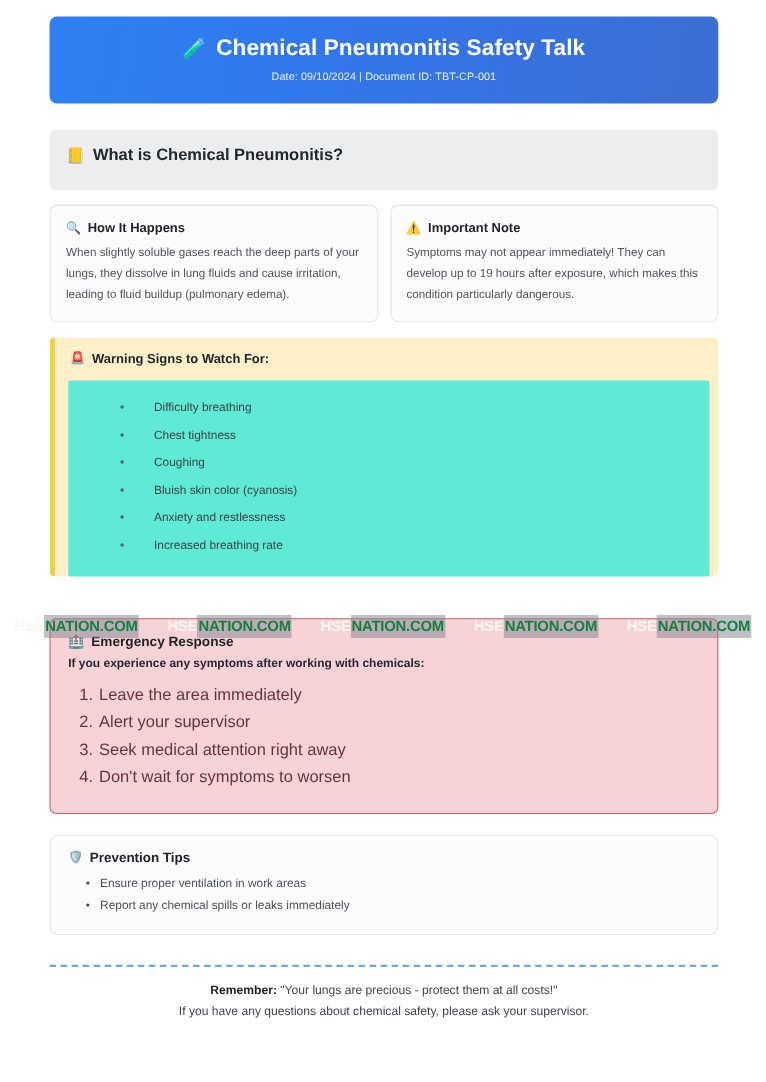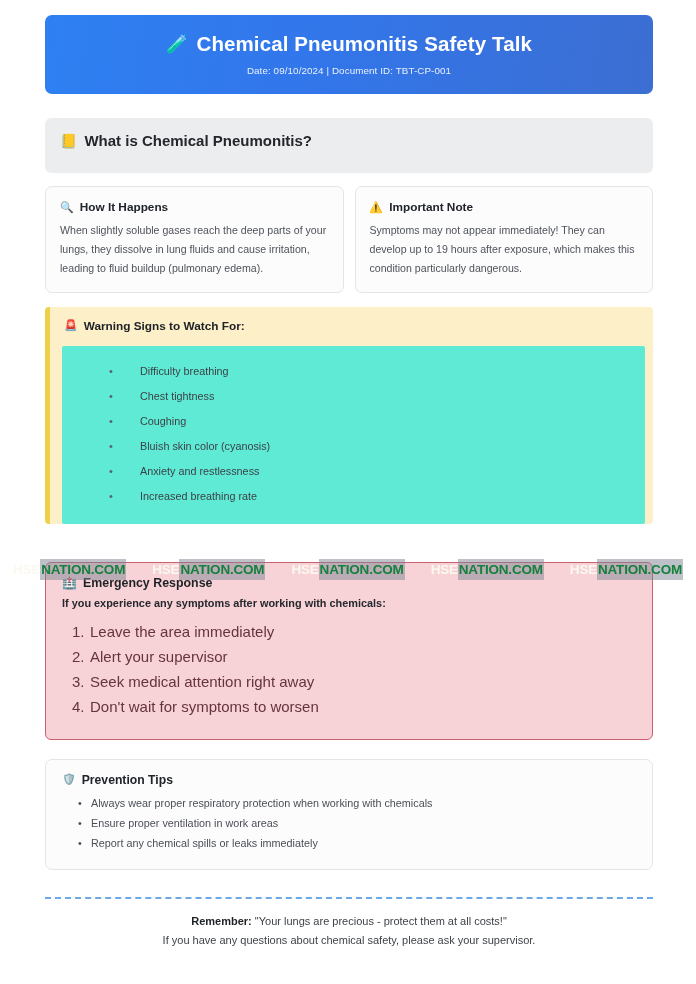--- a/index.html
+++ b/index.html
@@ -346,21 +346,20 @@
         <li>Don't wait for symptoms to worsen</li>
       </ol>
     </div>
 
     <div class="prev">
       <div class="prev-title">
         <span class="ico">🛡️</span>
         <span>Prevention Tips</span>
       </div>
       <ul class="prev-list">
-        <li>Always wear proper respiratory protection when working with chemicals</li>
         <li>Ensure proper ventilation in work areas</li>
         <li>Report any chemical spills or leaks immediately</li>
       </ul>
     </div>
 
     <div class="divider"></div>
     <div class="footer">
       <div class="footer-line1">
         <b>Remember:</b>
         <span>"Your lungs are precious - protect them at all costs!"</span>

